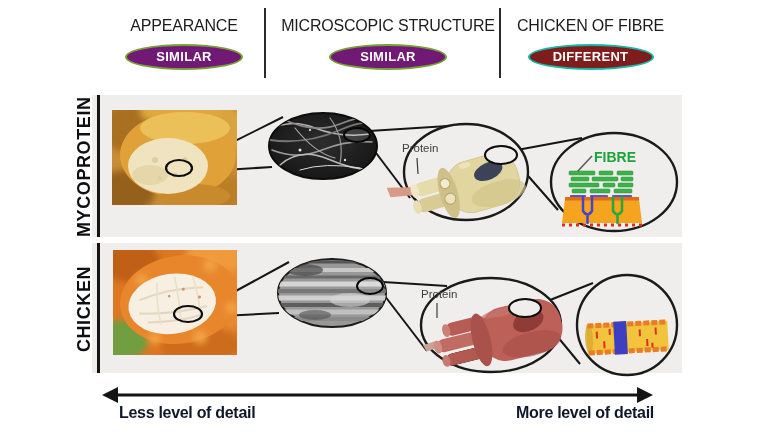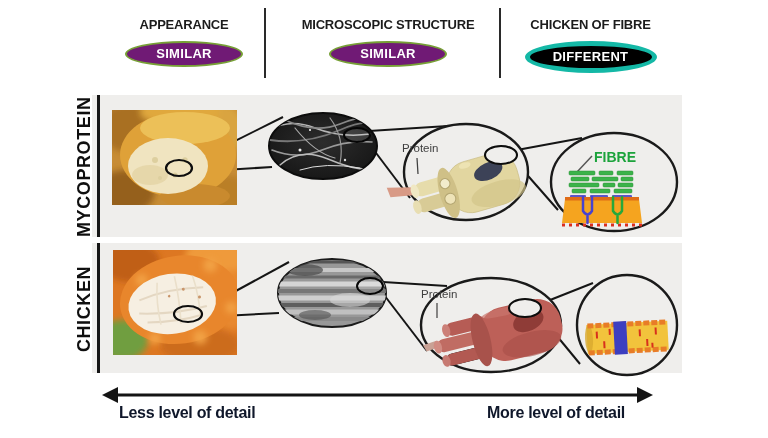--- a/index.html
+++ b/index.html
@@ -1,35 +1,35 @@
 <!DOCTYPE html>
 <html><head>
 <meta charset="utf-8">
 <style>
   html,body{margin:0;padding:0;background:#fff;}
   .canvas{position:relative;width:768px;height:438px;background:#ffffff;
           font-family:"Liberation Sans",sans-serif;overflow:hidden;}
   
   .hcol{position:absolute;top:17px;text-align:center;}
-  .hcol .title{font-weight:bold;font-size:13px;color:#1c1c1c;letter-spacing:-0.2px;white-space:nowrap;}
+  .hcol .title{font-weight:normal;font-size:16px;color:#1c1c1c;letter-spacing:-0.2px;white-space:nowrap;}
   .badge{margin:9px auto 0;height:22px;line-height:22px;border-radius:50%;
          color:#ffffff;font-weight:bold;font-size:13px;text-align:center;letter-spacing:0.3px;}
   .badge.green{background:#701a75;border:2px solid #77a036;}
-  .badge.red{background:#000000;border:5px solid #14b8a6;}
+  .badge.red{background:#7f1d1d;border:2px solid #14b8a6;}
   .divider{position:absolute;top:8px;width:2px;height:70px;background:#2a2a2a;}
   
   .band{position:absolute;left:92px;width:590px;background:#efeeec;}
   .vline{position:absolute;left:97px;width:3px;background:#151515;}
   .row-label{position:absolute;left:14px;width:140px;height:20px;text-align:center;
              font-weight:bold;font-size:18px;color:#0f0f0f;letter-spacing:0.6px;
              transform:rotate(-90deg);white-space:nowrap;}
   
   .axis-label{position:absolute;top:404px;font-weight:bold;font-size:16px;
               color:#0f172a;letter-spacing:-0.3px;white-space:nowrap;}
-  .axis-label.right{left:458px;width:196px;text-align:center;}
+  .axis-label.right{left:458px;width:196px;text-align:right;}
   .axis-label.left{left:119px;}
   svg.diagram{position:absolute;left:0;top:0;}
   .svg-note{font-family:"Liberation Sans",sans-serif;}
 </style>
 </head>
 <body>
 
 <div class="canvas">
 
   <div class="band" style="top:95px;height:142px;"></div>

